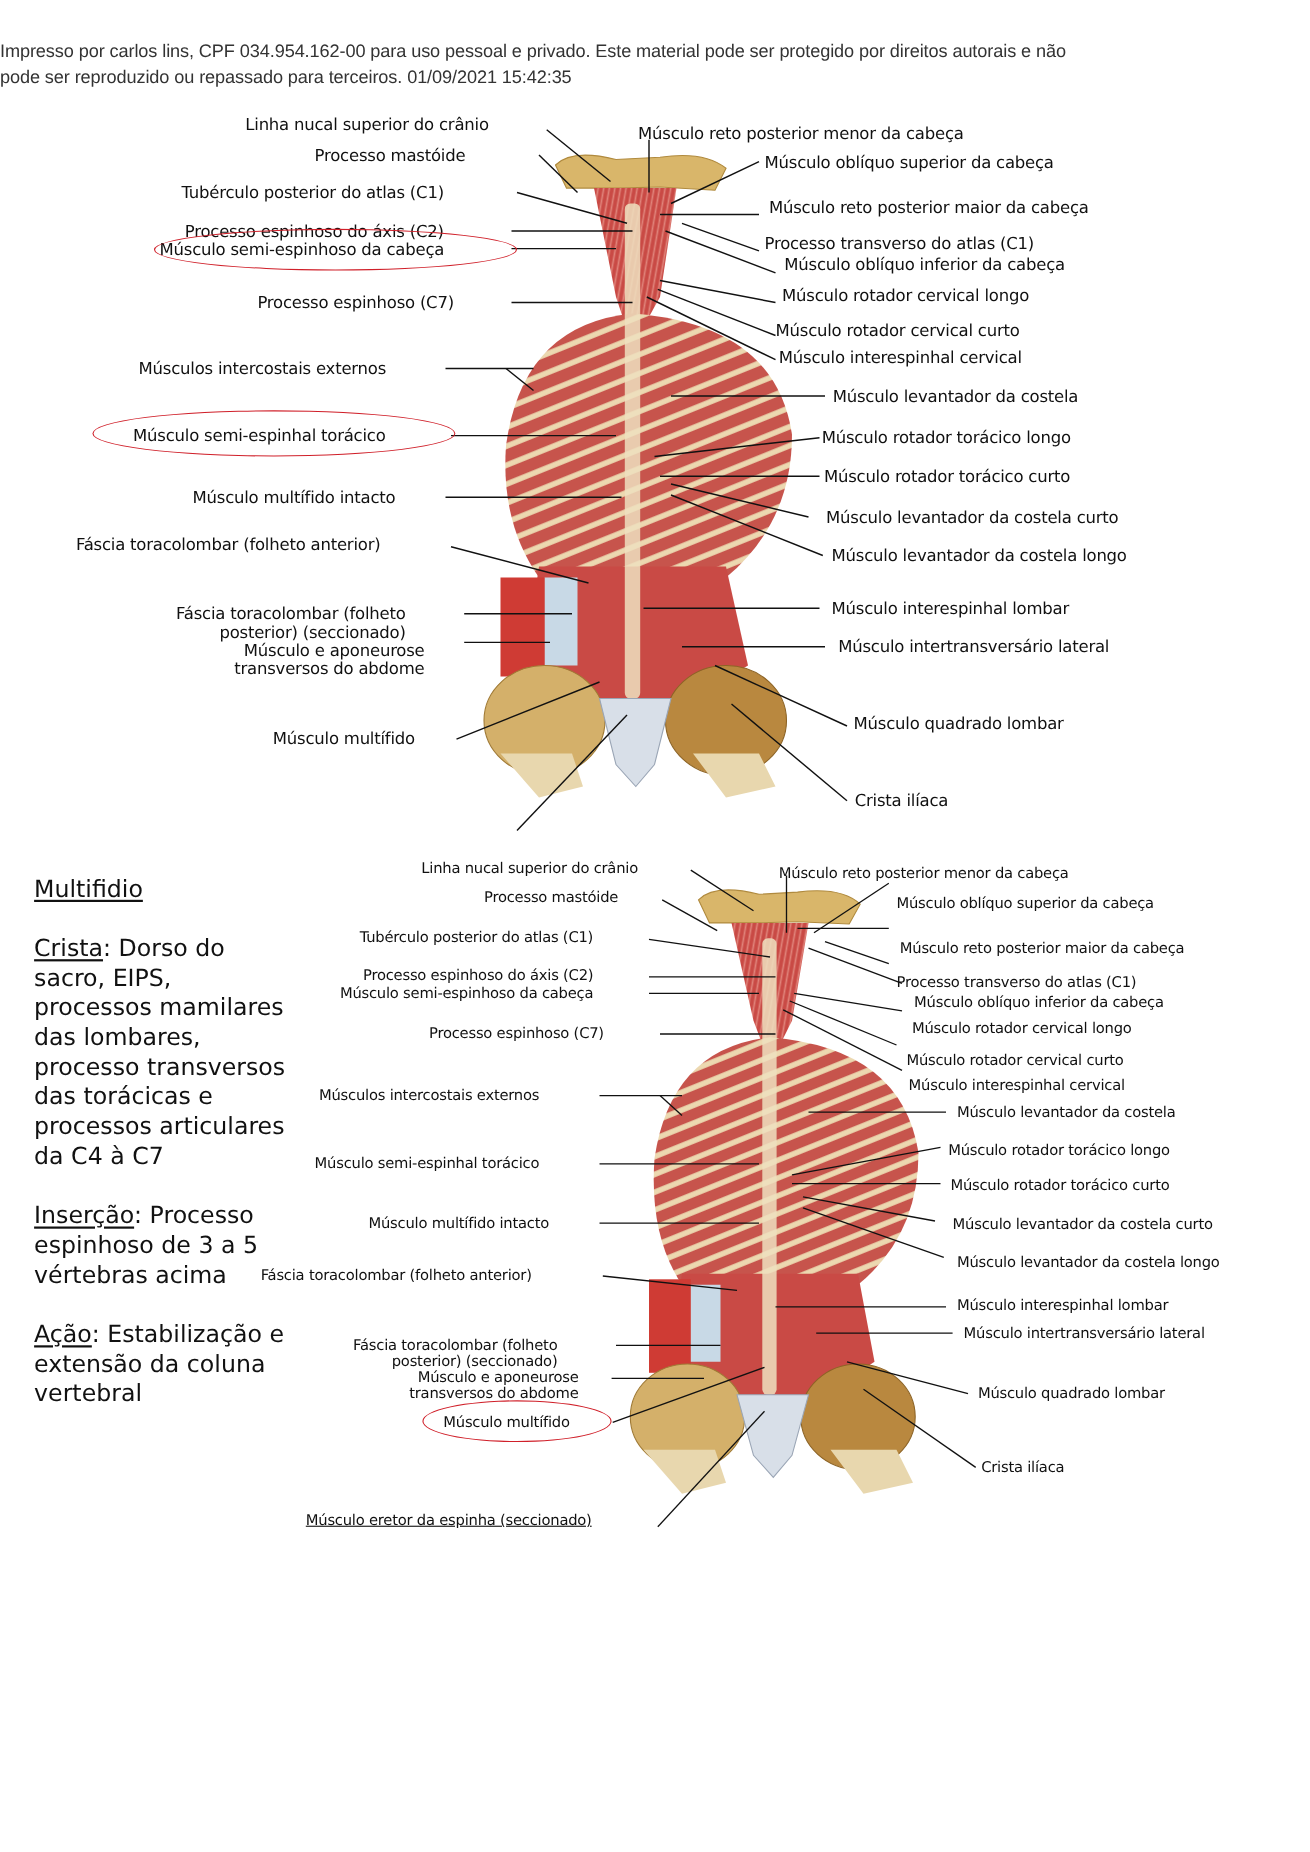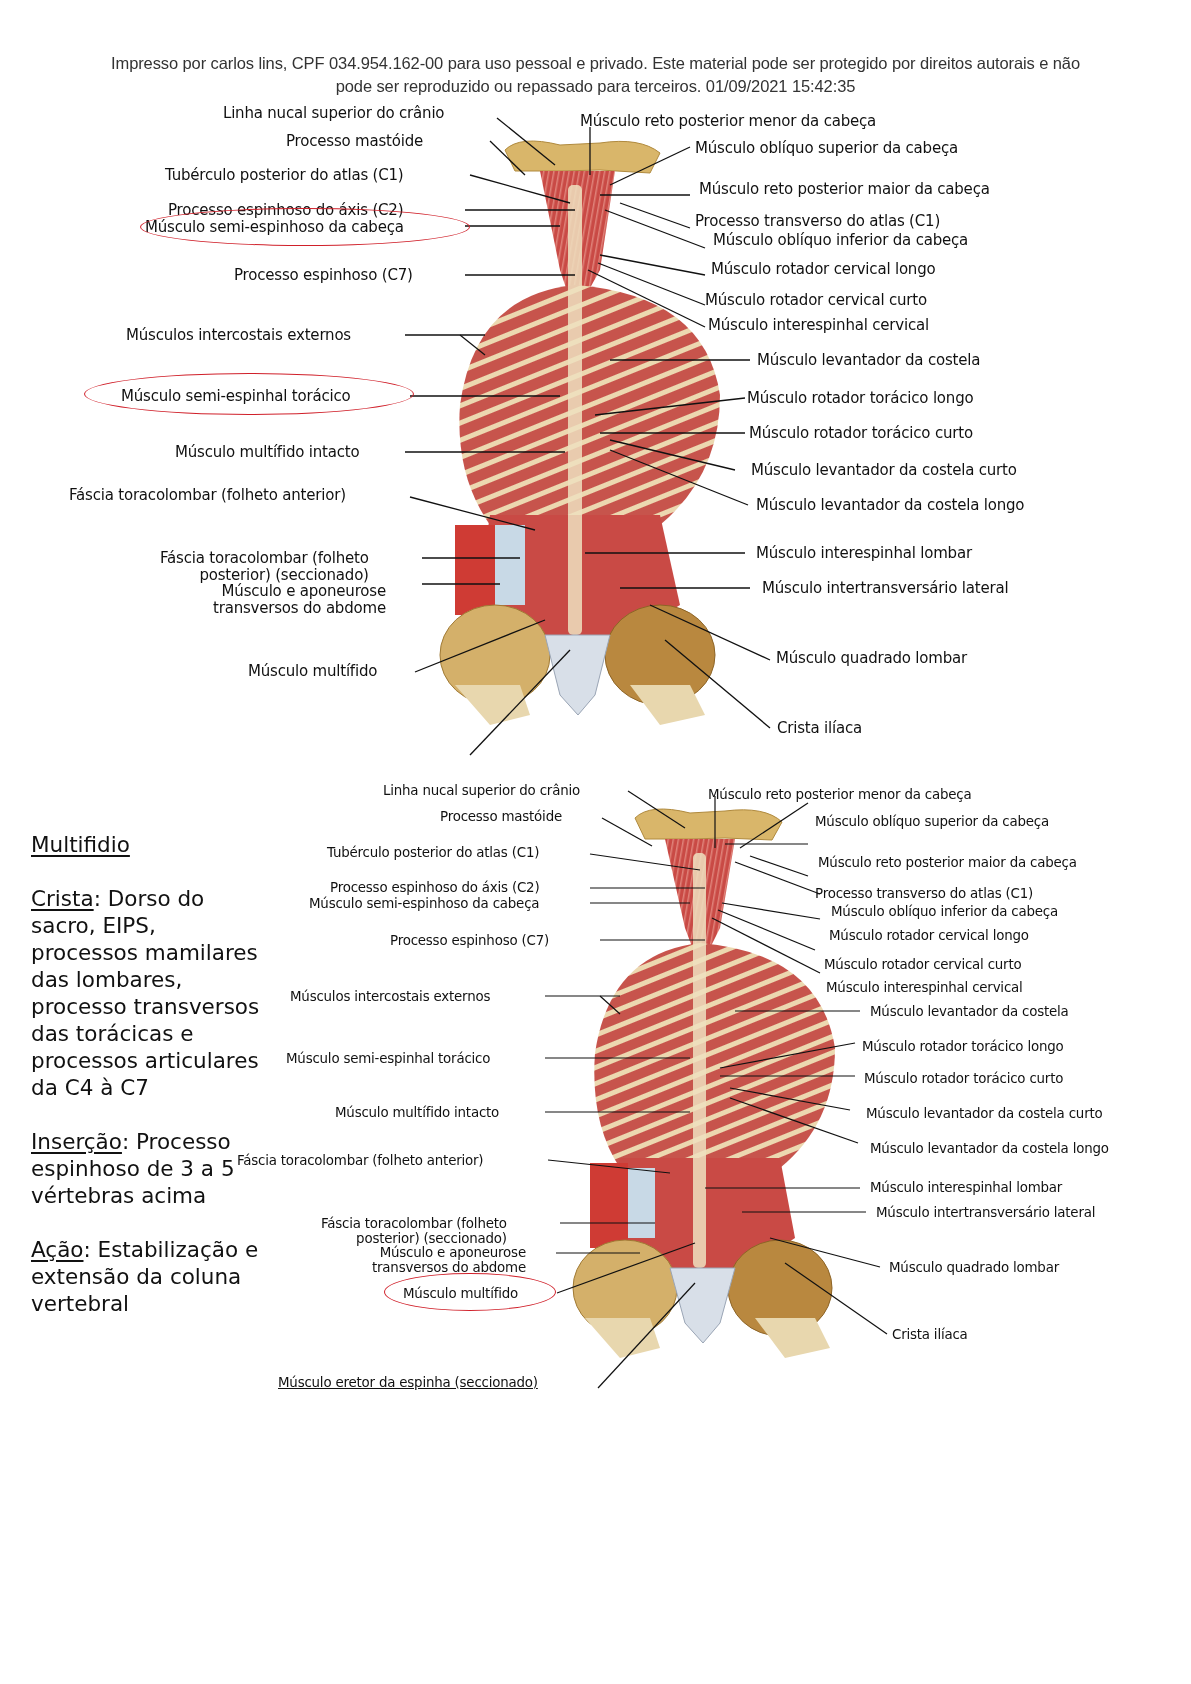--- a/index.html
+++ b/index.html
@@ -1,24 +1,24 @@
 <!DOCTYPE html>
 <html><head>
 <meta charset="utf-8">
 <style>
   html, body { margin: 0; padding: 0; background: #ffffff; }
   body { width: 1191px; height: 1684px; position: relative; overflow: hidden; font-family: "DejaVu Sans", sans-serif; color: #111; }
-  .watermark { position: absolute; left: 0; top: 52px; width: 1191px; text-align: center; font-family: "Liberation Sans", sans-serif; font-size: 16.5px; line-height: 23px; color: #333; letter-spacing: -0.1px; }
+  .watermark { position: absolute; left: 0; top: 36px; width: 1191px; font-family: "Liberation Sans", sans-serif; font-size: 16.5px; line-height: 23px; color: #333; letter-spacing: -0.1px; }
   .figure { position: absolute; }
   .figure svg.art { position: absolute; left: 0; top: 0; }
   .lbl { position: absolute; font-family: "DejaVu Sans", sans-serif; color: #111; white-space: nowrap; letter-spacing: -0.2px; }
   .f1 .lbl { font-size: 15px; line-height: 17px; }
   .f2 .lbl { font-size: 13.4px; line-height: 15px; }
   .ml { white-space: pre; text-align: right; }
-  .notes { position: absolute; left: 31px; top: 795px; width: 230px; font-family: "DejaVu Sans", sans-serif; font-size: 21.5px; line-height: 27px; color: #111; margin-top: 36px; }
+  .notes { position: absolute; left: 31px; top: 795px; width: 230px; font-family: "DejaVu Sans", sans-serif; font-size: 21.5px; line-height: 27px; color: #111; }
   .notes .u { text-decoration: underline; text-underline-offset: 3px; }
   .notes p { margin: 0 0 27px 0; }
   .oval { position: absolute; border: 1.6px solid #d0202a; border-radius: 50%; box-sizing: border-box; }
 </style>
 </head>
 <body>
 
 <div class="watermark">
   <div>Impresso por carlos lins, CPF 034.954.162-00 para uso pessoal e privado. Este material pode ser protegido por direitos autorais e não</div>
   <div>pode ser reproduzido ou repassado para terceiros. 01/09/2021 15:42:35</div>

